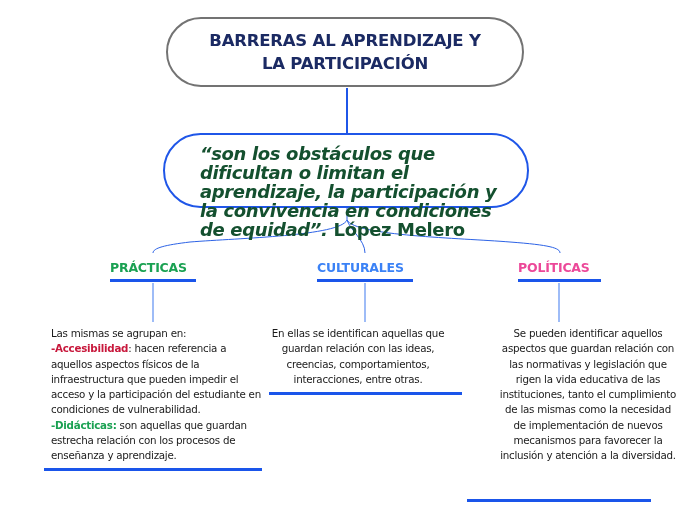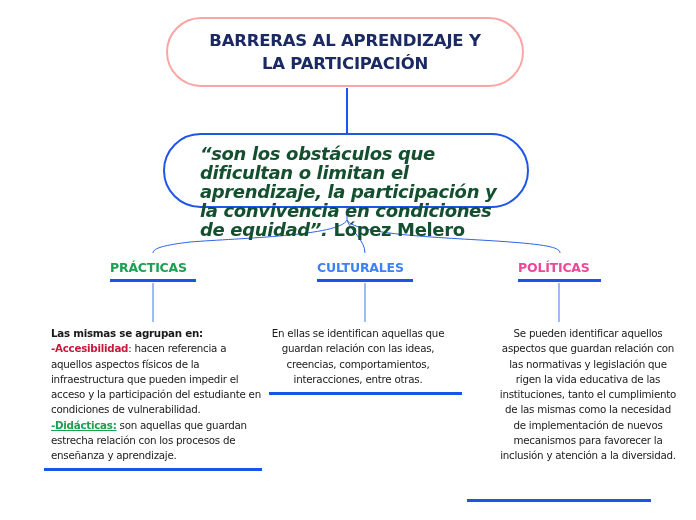--- a/index.html
+++ b/index.html
@@ -2,41 +2,41 @@
 <html><head>
 <meta charset="utf-8">
 <style>
   html, body { margin: 0; padding: 0; background: #ffffff; }
   body { width: 696px; height: 520px; position: relative; overflow: hidden;
          font-family: "DejaVu Sans", "Liberation Sans", sans-serif; }
   .abs { position: absolute; }
   svg.connectors { position: absolute; left: 0; top: 0; }
   .title-box {
     left: 166px; top: 17px; width: 358px; height: 70px;
-    border: 2px solid #fca5a5; border-radius: 36px;
+    border: 2px solid #737373; border-radius: 36px;
     display: flex; align-items: center; justify-content: center;
     text-align: center; box-sizing: border-box;
     color: #1b2a63; font-weight: bold; font-size: 16.5px; line-height: 23px;
     letter-spacing: -0.2px; white-space: pre-line;
   }
   .quote-box {
     left: 163px; top: 133px; width: 366px; height: 75px;
     border: 2px solid #1f56e8; border-radius: 38px;
     box-sizing: border-box; padding: 9px 20px 0 35px;
     color: #14502f; font-size: 18px; line-height: 19px; letter-spacing: -0.35px;
   }
   .quote-box .q { font-style: italic; font-weight: bold; }
   .quote-box .a { font-weight: bold; }
   .cat-label { font-weight: bold; font-size: 12.5px; text-align: left; letter-spacing: -0.2px; }
   .cat-line { height: 3px; background: #1a55ea; }
   .desc { font-size: 10.3px; line-height: 15.3px; color: #1a1a1a; letter-spacing: -0.25px; }
   .desc.center { text-align: center; }
-  .desc .b { font-weight: bold; }
+  .desc .b { font-weight: normal; }
   .red { color: #c8183c; font-weight: bold; }
-  .green { color: #1aa152; font-weight: bold; text-decoration: underline; }
+  .green { color: #1aa152; font-weight: bold; }
 </style>
 </head>
 <body>
 
 <svg class="connectors" width="696" height="520">
 
   <line x1="347" y1="88" x2="347" y2="133" stroke="#1f56e8" stroke-width="2"></line>
 
   <line x1="347" y1="208" x2="347" y2="220" stroke="#2d63e6" stroke-width="1"></line>
 

